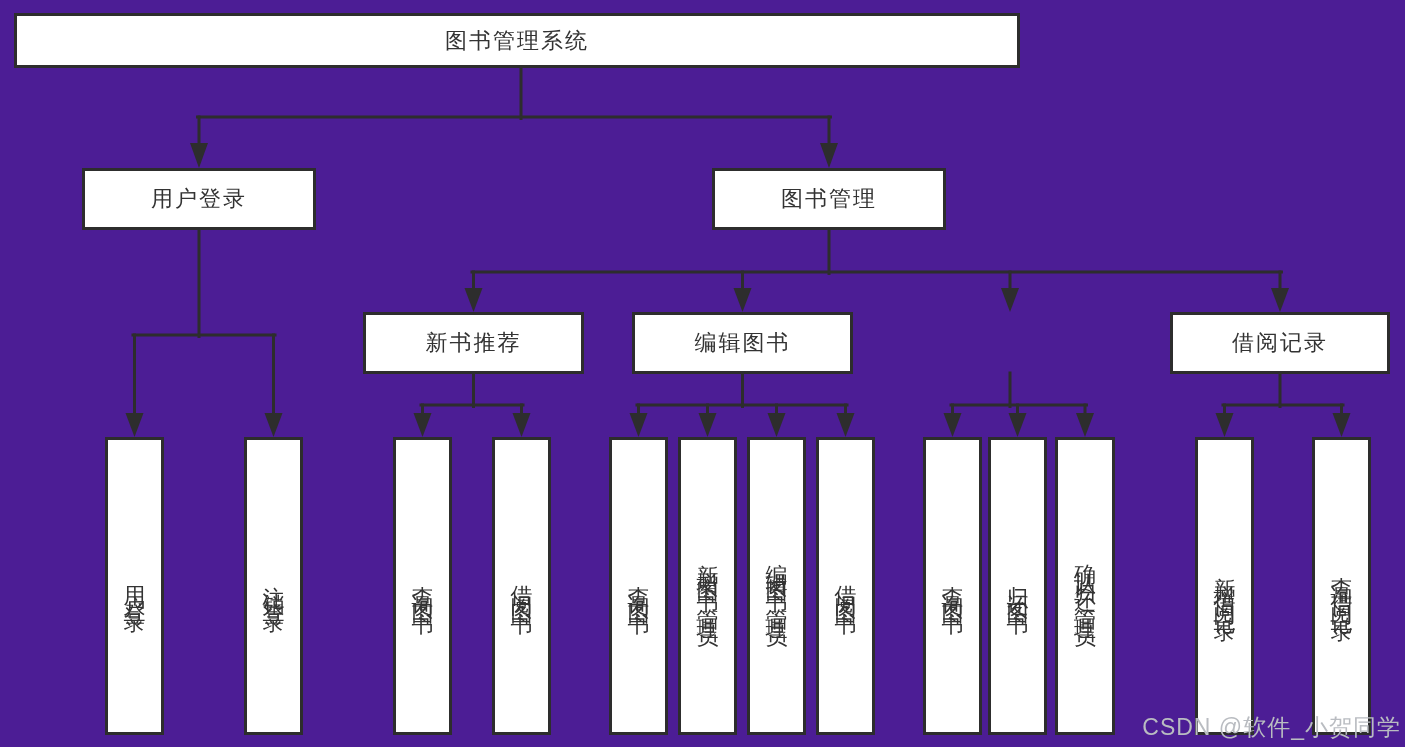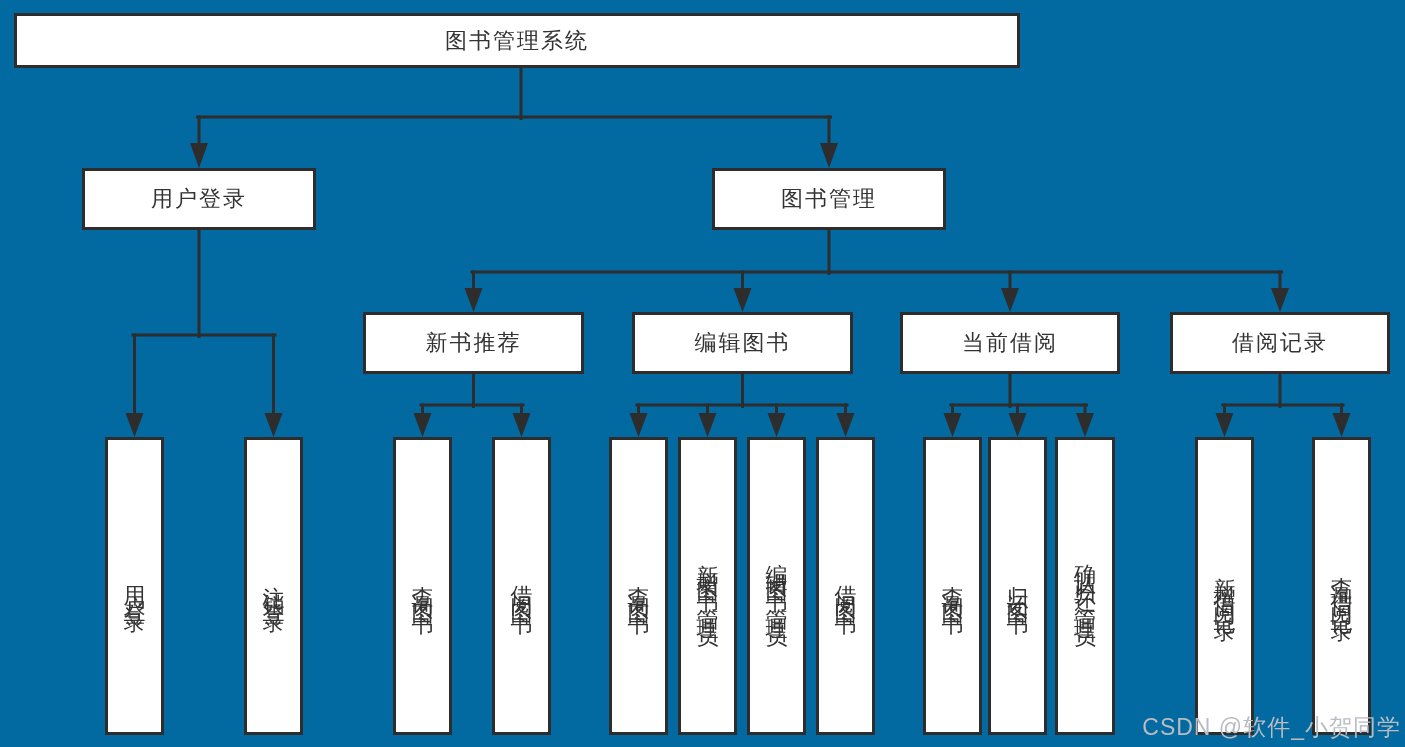--- a/index.html
+++ b/index.html
@@ -1,20 +1,20 @@
 <!DOCTYPE html>
 <html><head>
 <meta charset="utf-8">
 <style>
   html, body { margin: 0; padding: 0; background: #ffffff; }
   .canvas {
     position: relative;
     width: 1405px;
     height: 747px;
-    background: #0369a1;
+    background: #4c1d95;
     font-family: "Liberation Sans", sans-serif;
     overflow: hidden;
   }
   .connectors {
     position: absolute;
     left: 0; top: 0;
     width: 1405px; height: 747px;
   }
   .connectors line {
     stroke: #2d2d2d;
@@ -136,21 +136,20 @@
     </g>
   </svg>
 
   <div class="box" style="left:14px; top:13px; width:1006px; height:55px;">图书管理系统</div>
 
   <div class="box" style="left:82px; top:168px; width:234px; height:62px;">用户登录</div>
   <div class="box" style="left:712px; top:168px; width:234px; height:62px;">图书管理</div>
 
   <div class="box" style="left:363px; top:312px; width:221px; height:62px;">新书推荐</div>
   <div class="box" style="left:632px; top:312px; width:221px; height:62px;">编辑图书</div>
-  <div class="box" style="left:900px; top:312px; width:220px; height:62px;">当前借阅</div>
   <div class="box" style="left:1170px; top:312px; width:220px; height:62px;">借阅记录</div>
 
   <div class="box leaf" style="left:105px; top:437px; width:59px; height:298px;">
     <span class="vt">用户登录</span>
   </div>
   <div class="box leaf" style="left:244px; top:437px; width:59px; height:298px;">
     <span class="vt">注销登录</span>
   </div>
 
   <div class="box leaf" style="left:393px; top:437px; width:59px; height:298px;">

